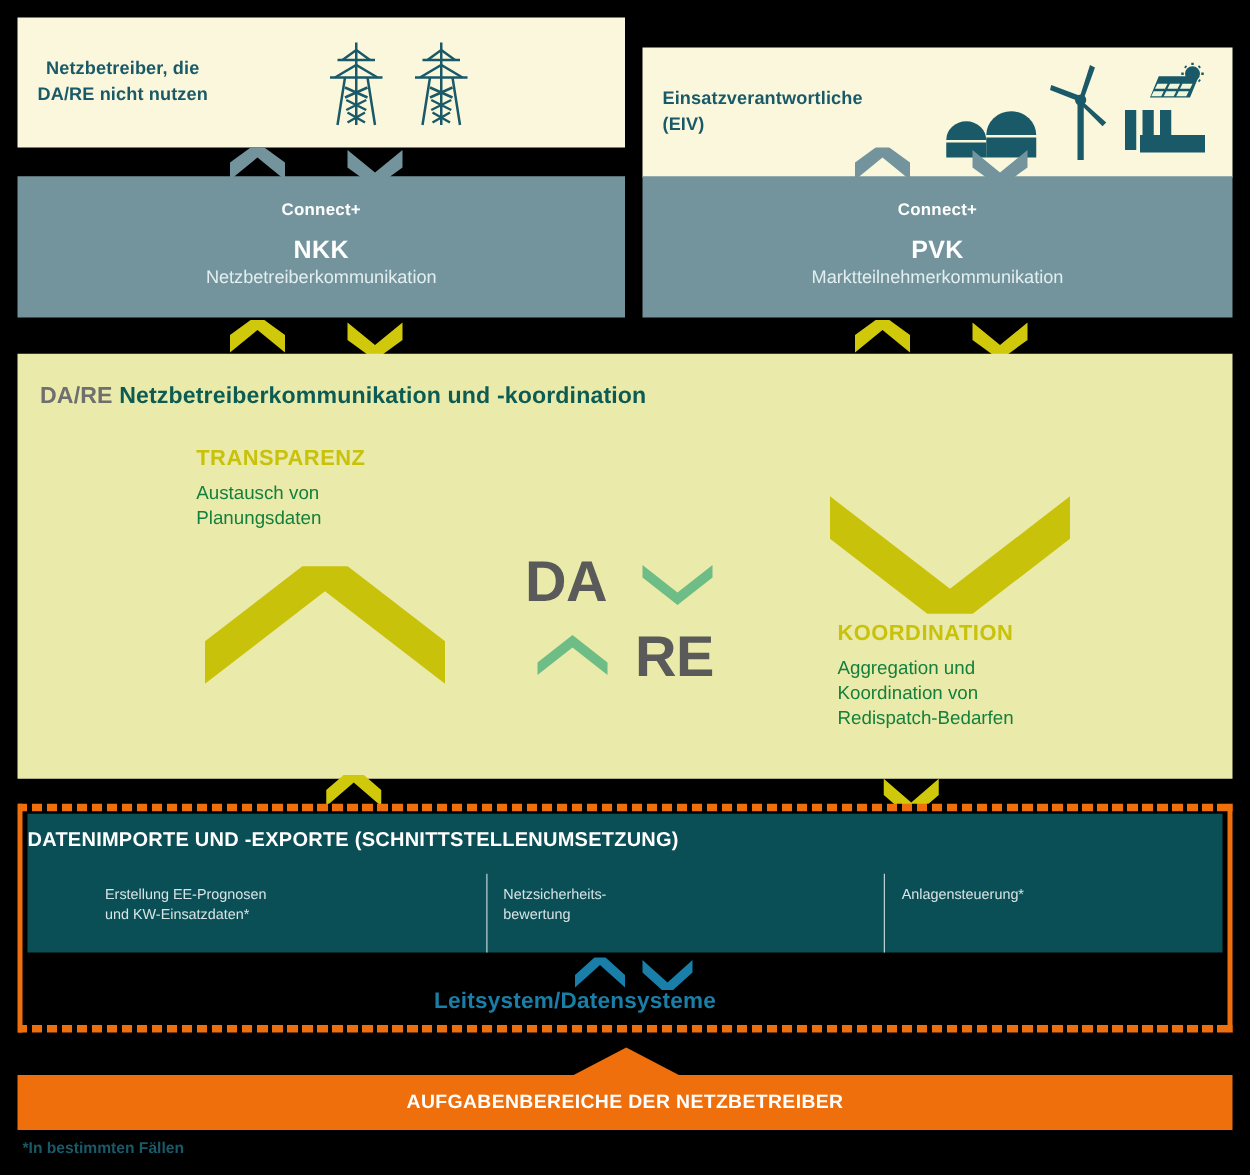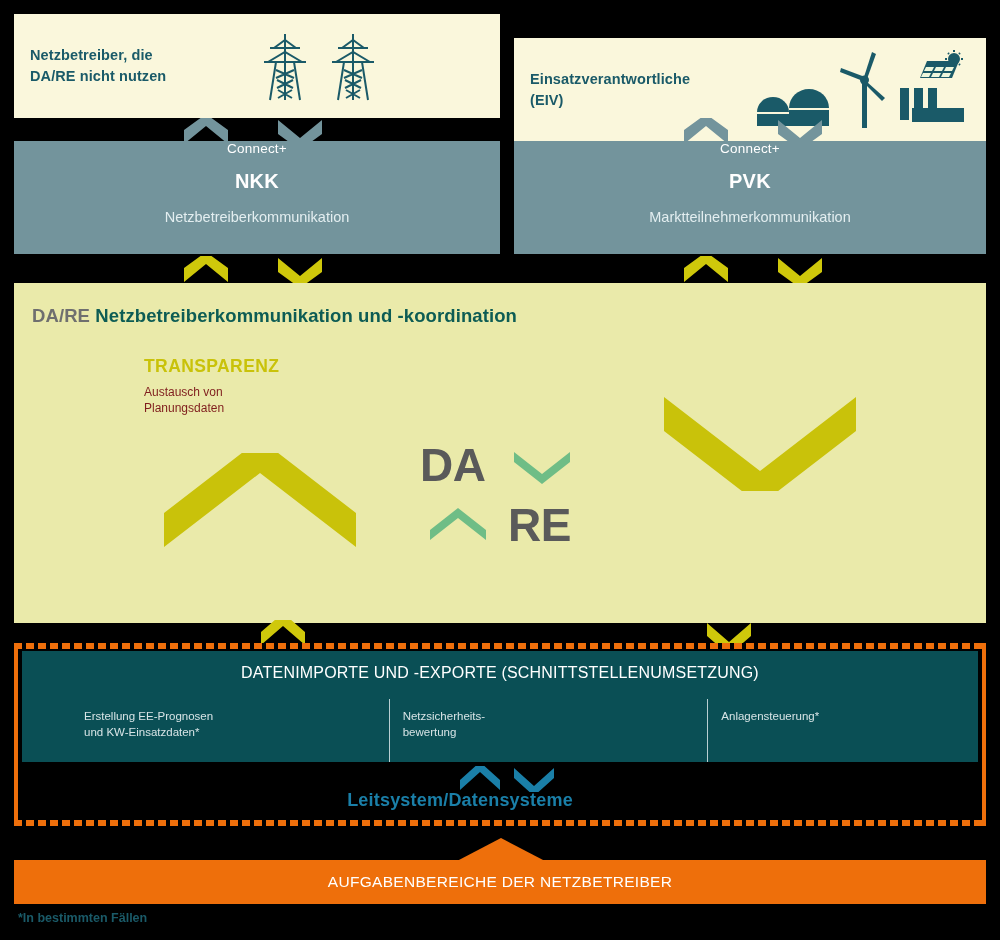--- a/index.html
+++ b/index.html
@@ -41,21 +41,21 @@
     left: 14px;
     top: 50%;
     transform: translateY(-50%);
     color: #1a5a68;
     font-size: 14.5px;
     font-weight: bold;
     line-height: 1.45;
     letter-spacing: 0.1px;
     white-space: pre-line;
   }
-  .row1-left .row1-label { left: 16px; }
+  .row1-left .row1-label { left: 16px; text-align: center; }
   .row1-right .row1-label { left: 16px; font-weight: bold; }
 
   .row1-icons {
     position: absolute;
     right: 14px;
     top: 50%;
     transform: translateY(-50%);
     display: flex;
     align-items: flex-end;
     gap: 10px;
@@ -64,36 +64,37 @@
   .row1-right .row1-icons { right: 18px; }
 
   
   .row2-left  { left: 14px;  top: 141px; width: 486px; height: 113px; }
   .row2-right { left: 514px; top: 141px; width: 472px; height: 113px; }
 
   .connect-label {
     text-align: center;
     color: #ffffff;
     font-size: 13.5px;
-    font-weight: normal;
+    font-weight: bold;
+    margin-top: 19px;
     letter-spacing: 0.2px;
   }
   .connect-code {
     text-align: center;
     color: #ffffff;
     font-size: 20px;
     font-weight: bold;
     margin-top: 14px;
     letter-spacing: 0.3px;
   }
   .connect-sub {
     text-align: center;
     color: #e3eef0;
     font-size: 14.5px;
-    margin-top: 16px;
+    margin-top: 2px;
     font-weight: normal;
   }
 
   
   .chev-pair { position: absolute; }
 
   
   .main-lime { left: 14px; top: 283px; width: 972px; height: 340px; }
 
   .dare-head {
@@ -102,38 +103,38 @@
     top: 22px;
     font-size: 18.5px;
     font-weight: bold;
     letter-spacing: 0.1px;
   }
   .dare-head .prefix { color: #6f6f6f; }
   .dare-head .rest   { color: #0d5c54; margin-top: 28px; }
 
   .transparenz-block {
     position: absolute;
-    left: 130px;
+    left: 143px;
     top: 73px;
   }
   .koordination-block {
     position: absolute;
     left: 656px;
     top: 213px;
   }
   .sec-title {
     color: #c9c20a;
     font-size: 17.5px;
     font-weight: bold;
     letter-spacing: 0.4px;
     margin: 0 0 8px 0;
   }
   .sec-text {
-    color: #7f1d1d;
-    font-size: 12px;
+    color: #15803d;
+    font-size: 15px;
     line-height: 1.32;
     white-space: pre-line;
   }
 
   
   .big-chev { position: absolute; }
 
   
   .dare-logo {
     position: absolute;
@@ -178,24 +179,24 @@
     left: 982px; top: 643px; width: 4px; height: 183px; background: #ee6f0b;
   }
 
   .import-box {
     left: 22px;
     top: 651px;
     width: 956px;
     height: 111px;
   }
   .import-title {
-    text-align: center;
+    text-align: left;
     color: #ffffff;
     font-size: 16px;
-    font-weight: normal;
+    font-weight: bold;
     letter-spacing: 0.2px;
     padding-top: 13px;
   }
   .import-cols {
     position: absolute;
     left: 0;
     top: 48px;
     width: 100%;
     height: 63px;
     display: flex;
@@ -236,21 +237,21 @@
   .bottom-bar {
     left: 14px;
     top: 860px;
     width: 972px;
     height: 44px;
   }
   .bottom-bar-text {
     text-align: center;
     color: #ffffff;
     font-size: 15.5px;
-    font-weight: normal;
+    font-weight: bold;
     letter-spacing: 0.3px;
     line-height: 44px;
   }
   .bar-arrow {
     position: absolute;
     left: 457px;
     top: 838px;
     width: 0; height: 0;
     border-left: 44px solid transparent;
     border-right: 44px solid transparent;
@@ -386,20 +387,26 @@
     <div class="dare-head">
       <span class="prefix">DA/RE</span><span>&nbsp;</span><span class="rest">Netzbetreiberkommunikation und -koordination</span>
     </div>
 
     <div class="transparenz-block">
       <div class="sec-title">TRANSPARENZ</div>
       <div class="sec-text">Austausch von
 Planungsdaten</div>
     </div>
 
+    <div class="koordination-block">
+      <div class="sec-title">KOORDINATION</div>
+      <div class="sec-text">Aggregation und
+Koordination von
+Redispatch-Bedarfen</div>
+    </div>
 
     <svg class="big-chev" width="200" height="100" viewBox="0 0 200 100" style="left:146px;top:170px;">
       <path d="M4 94 L100 20 L196 94 L196 60 L100 -14 L4 60 z" fill="#c9c20a"></path>
     </svg>
 
     <svg class="big-chev" width="200" height="100" viewBox="0 0 200 100" style="left:646px;top:108px;">
       <path d="M4 6 L100 80 L196 6 L196 40 L100 114 L4 40 z" fill="#c9c20a"></path>
     </svg>
   </div>
 

